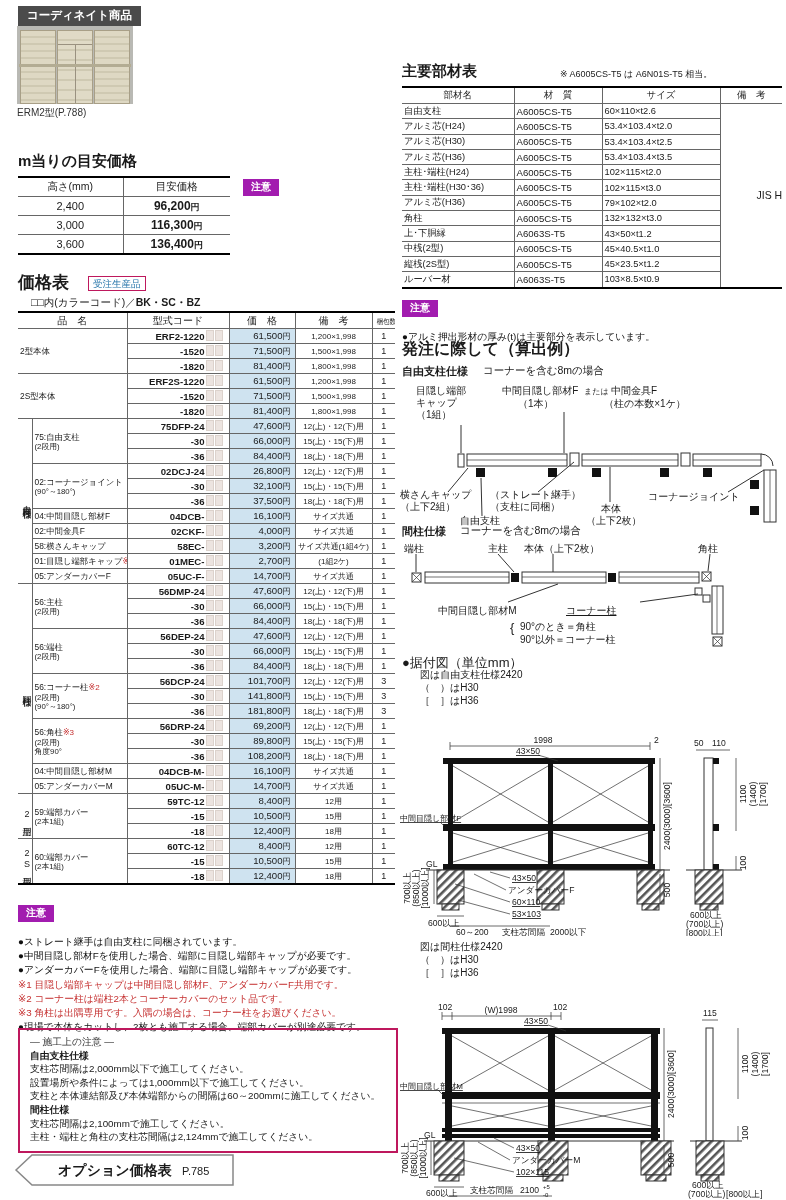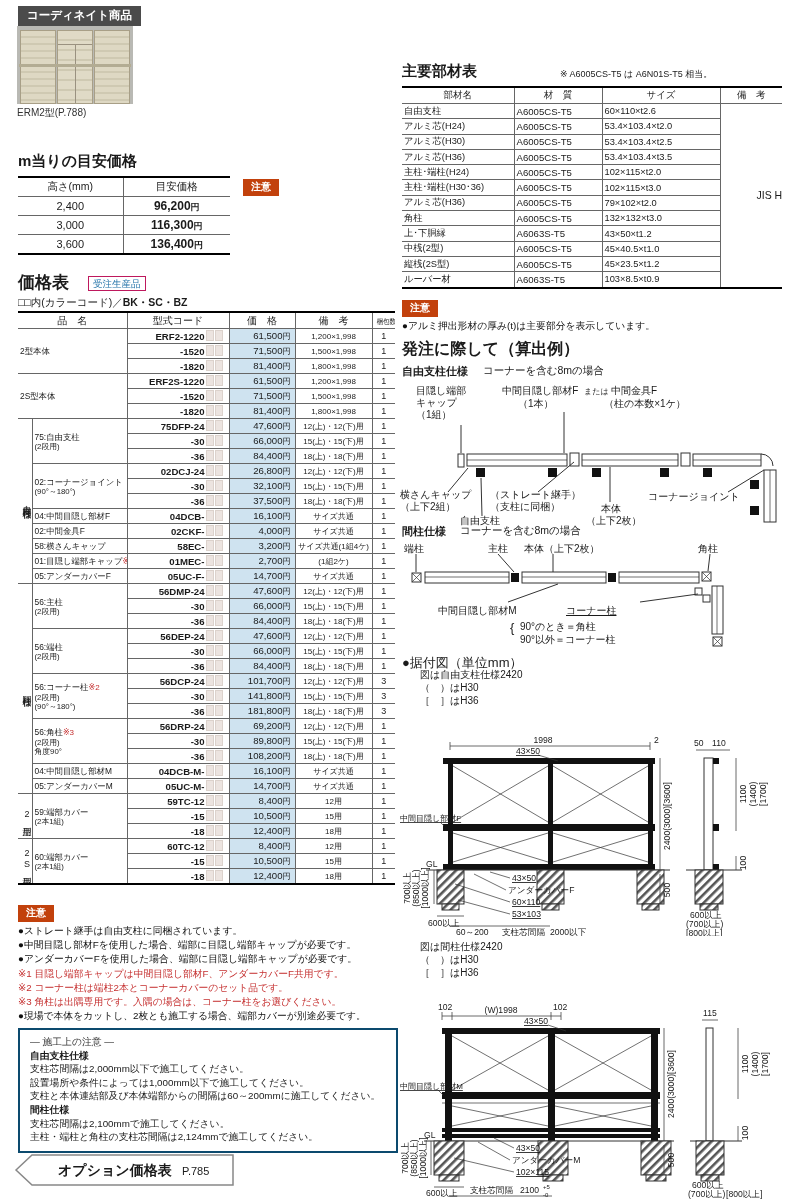--- a/index.html
+++ b/index.html
@@ -2,21 +2,21 @@
 <html><head>
 <meta charset="utf-8">
 <style>
   html,body{margin:0;padding:0;background:#fff;}
   .page{position:relative;width:786px;height:1200px;background:#fff;overflow:hidden;
         font-family:"Liberation Sans","DejaVu Sans",sans-serif;color:#1a1a1a;}
   .abs{position:absolute;}
 
   
   .badge-dark{background:#4b4b4b;color:#fff;font-weight:bold;font-size:11.5px;padding:2px 9px 3px;}
-  .badge-gray{display:inline-block;background:#c2410c;color:#fff;font-weight:bold;font-size:10px;padding:1px 8px 2px;}
+  .badge-gray{display:inline-block;background:#a21caf;color:#fff;font-weight:bold;font-size:10px;padding:1px 8px 2px;}
   .badge-blue{display:inline-block;border:1px solid #be185d;color:#2574a9;font-size:9.5px;padding:1px 4px;line-height:11px;}
 
   h2{margin:0;font-size:15px;}
   .ttl-lg{font-size:17px;font-weight:bold;}
   .ttl-md{font-size:15px;font-weight:bold;}
 
   
   .photo{width:116px;height:78px;background:#b9b9b4;position:relative;overflow:hidden;}
   .fence{position:absolute;left:2px;right:2px;top:4px;bottom:0;display:flex;}
   .panel{flex:1;margin:0 1px;background:repeating-linear-gradient(180deg,#ded8c3 0 5px,#cfc9b2 5px 7px);border:1px solid #a89f87;}
@@ -36,21 +36,21 @@
   .tbl{border-top:2px solid #000;border-bottom:2px solid #000;}
 
   
   #guide-table{width:212px;font-size:11px;}
   #guide-table th{height:18px;font-size:10.5px;}
   #guide-table td{height:18px;text-align:center;}
   #guide-table td.gprice{font-weight:bold;font-size:12px;}
   #guide-table td.gprice .yen{font-size:9px;font-weight:bold;}
 
   .note-sm{font-size:9px;line-height:12.6px;color:#111;}
-  .note-md{font-size:9.8px;line-height:14.2px;color:#111;}
+  .note-md{font-size:9.8px;line-height:14.2px;color:#111;margin-top:11px;}
   .red{color:#c53030;}
 
   
   #price-table{width:377px;font-size:9px;}
   #price-table th{height:15px;font-size:10px;}
   #price-table td{height:14px;}
   #price-table .side{text-align:center;vertical-align:middle;}
   .vtext{writing-mode:vertical-rl;text-orientation:upright;font-size:9px;letter-spacing:1px;line-height:13px;}
   #price-table .name{font-size:8.4px;vertical-align:middle;padding-left:2px;}
   .pname{line-height:10px;}
@@ -59,21 +59,21 @@
   #price-table .code{font-weight:bold;font-size:9.6px;text-align:right;padding-right:6px;}
   .cbox{display:inline-block;width:6px;height:9px;background:#ece4e0;border:1px solid #dcd2cc;margin-left:1px;vertical-align:-1px;}
   #price-table .price{background:#cfe3f0;font-weight:normal;font-size:9.6px;text-align:right;padding-right:4px;}
   .yen{font-size:8px;}
   #price-table .note{text-align:center;font-size:8px;color:#222;}
   #price-table .qty{text-align:center;font-size:9px;}
   tr.vrow td{border-top-color:#aaa;}
   .th-pack{display:inline-block;font-size:7.5px;transform:scaleX(.85);transform-origin:center;}
 
   
-  .cons-box{width:356px;border:2px solid #0c4a6e;padding:5px 10px 7px;font-size:9.8px;line-height:13.6px;}
+  .cons-box{width:356px;border:2px solid #be185d;padding:5px 10px 7px;font-size:9.8px;line-height:13.6px;}
   .cons-box .b{font-weight:bold;}
 
   
   #parts-table{width:380px;font-size:9.3px;}
   #parts-table th{height:15px;font-size:9.5px;}
   #parts-table td{height:14.3px;}
   #parts-table td.mat{font-size:9.6px;}
   #parts-table td.rem{text-align:center;font-size:10.5px;padding-left:36px;}
 
   .sub-b{font-weight:bold;font-size:11px;}
@@ -133,21 +133,21 @@
         </tr>
       </tbody>
   </table>
 
   <div class="abs" style="left:243px;top:176px;width:152px;">
     <span class="badge-gray">注意</span>
   </div>
 
   <span class="abs ttl-lg" style="left:18px;top:271px;">価格表</span>
   <span class="abs badge-blue" style="left:88px;top:276px;">受注生産品</span>
-  <div class="abs" style="left:18px;top:296px;font-size:10.5px;">
+  <div class="abs" style="left:31px;top:296px;font-size:10.5px;">
     <span>□□内(カラーコード)／</span><b>BK・SC・BZ</b>
   </div>
 
   <table class="abs tbl" id="price-table" style="left:18px;top:311px;">
     <colgroup>
       <col style="width:14px">
         <col style="width:95px">
         <col style="width:102px">
       <col style="width:66px">
         <col style="width:77px">

